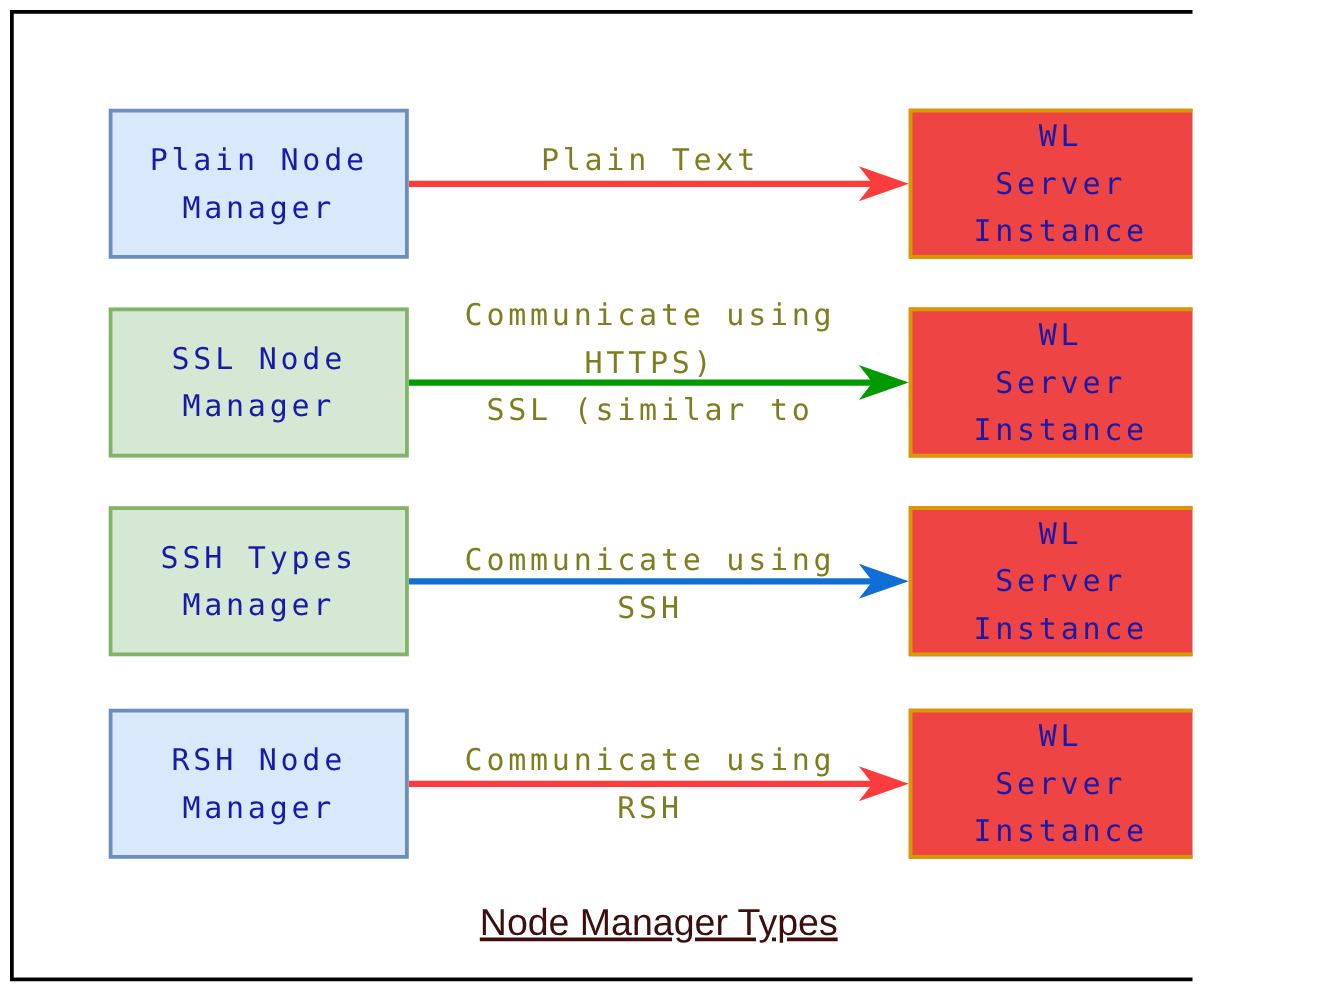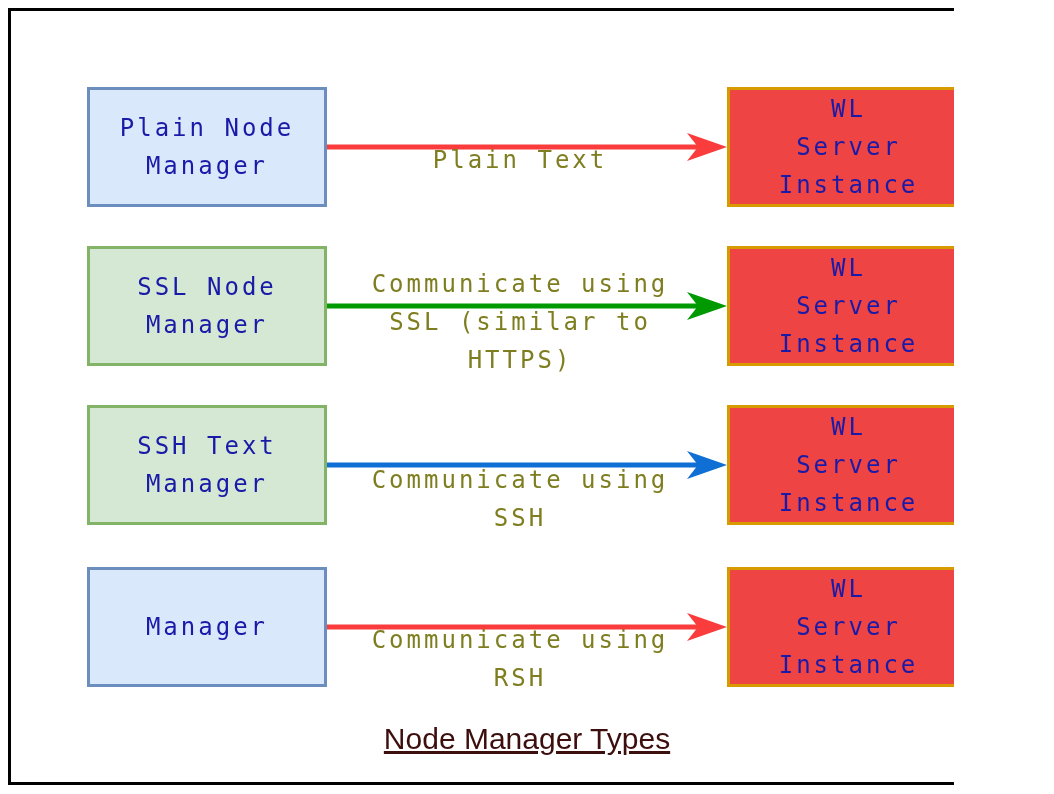--- a/index.html
+++ b/index.html
@@ -58,21 +58,20 @@
   .arrow.a4 { top: 611px; }
 
   .edge-label {
     position: absolute;
     left: 320px;
     width: 400px;
     text-align: center;
     color: #7e7e20;
     font-size: 24px;
     letter-spacing: 3px;
-    margin-top: 32px;
   }
   .edge-label .lline { line-height: 38px; white-space: nowrap; }
   .lbl1 { top: 109px; }
   .lbl2 { top: 233px; }
   .lbl3 { top: 429px; }
   .lbl4 { top: 589px; }
 
   .diagram-title {
     position: absolute;
     left: 0; top: 722px;
@@ -110,48 +109,49 @@
   <div class="box left green row2">
     <div class="bline">SSL Node</div>
     <div class="bline">Manager</div>
   </div>
   <svg class="arrow a2" viewBox="0 0 400 32">
     <line x1="0" y1="16" x2="372" y2="16" stroke-width="5" stroke="#009a00"></line>
     <path d="M400 16 L360 2 L371 16 L360 30 Z" fill="#009a00"></path>
   </svg>
   <div class="edge-label lbl2">
     <div class="lline">Communicate using</div>
+    <div class="lline">HTTPS)</div>
     <div class="lline">SSL (similar to</div>
-    <div class="lline">HTTPS)</div>
   </div>
   <div class="box right row2">
     <div class="bline">WL</div>
     <div class="bline">Server</div>
     <div class="bline">Instance</div>
   </div>
 
   <div class="box left green row3">
-    <div class="bline">SSH Text</div>
+    <div class="bline">SSH Types</div>
     <div class="bline">Manager</div>
   </div>
   <svg class="arrow a3" viewBox="0 0 400 32">
     <line x1="0" y1="16" x2="372" y2="16" stroke-width="5" stroke="#106fd5"></line>
     <path d="M400 16 L360 2 L371 16 L360 30 Z" fill="#106fd5"></path>
   </svg>
   <div class="edge-label lbl3">
     <div class="lline">Communicate using</div>
     <div class="lline">SSH</div>
   </div>
   <div class="box right row3">
     <div class="bline">WL</div>
     <div class="bline">Server</div>
     <div class="bline">Instance</div>
   </div>
 
   <div class="box left blue row4">
+    <div class="bline">RSH Node</div>
     <div class="bline">Manager</div>
   </div>
   <svg class="arrow a4" viewBox="0 0 400 32">
     <line x1="0" y1="16" x2="372" y2="16" stroke-width="5" stroke="#fa3c3c"></line>
     <path d="M400 16 L360 2 L371 16 L360 30 Z" fill="#fa3c3c"></path>
   </svg>
   <div class="edge-label lbl4">
     <div class="lline">Communicate using</div>
     <div class="lline">RSH</div>
   </div>

